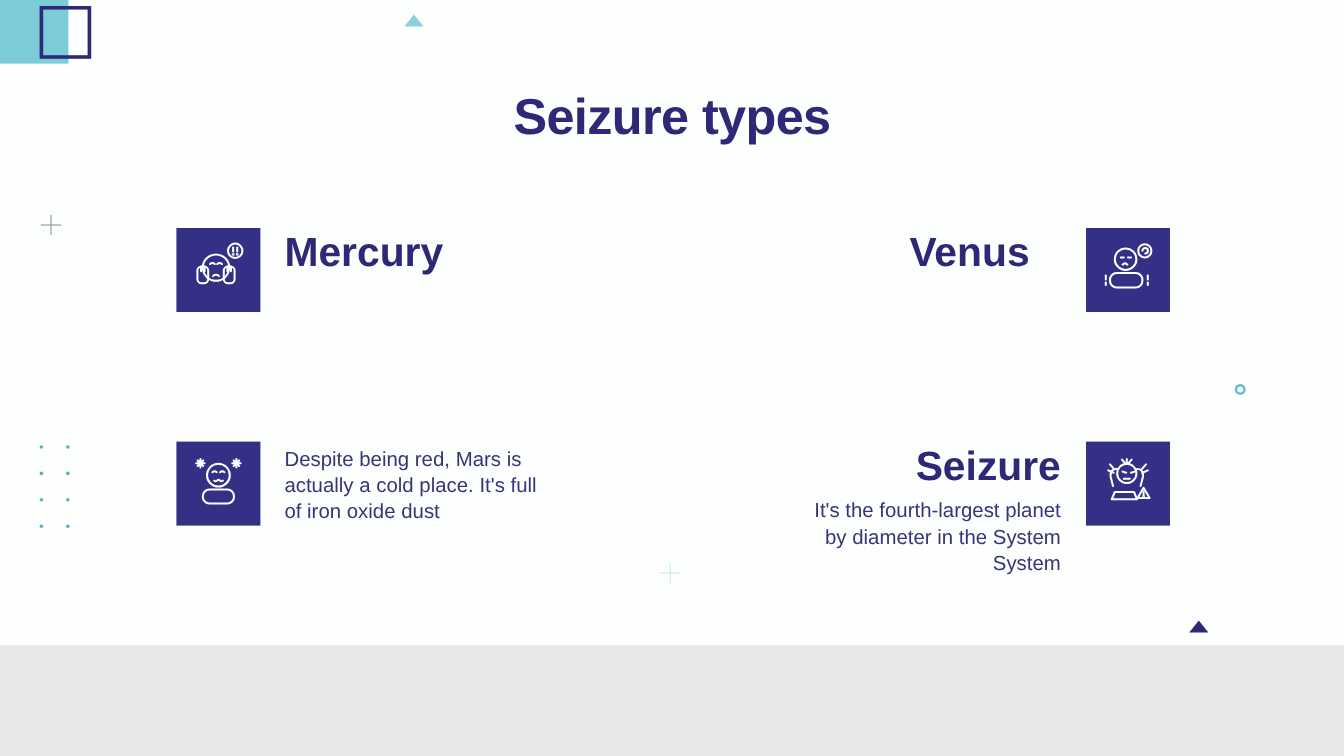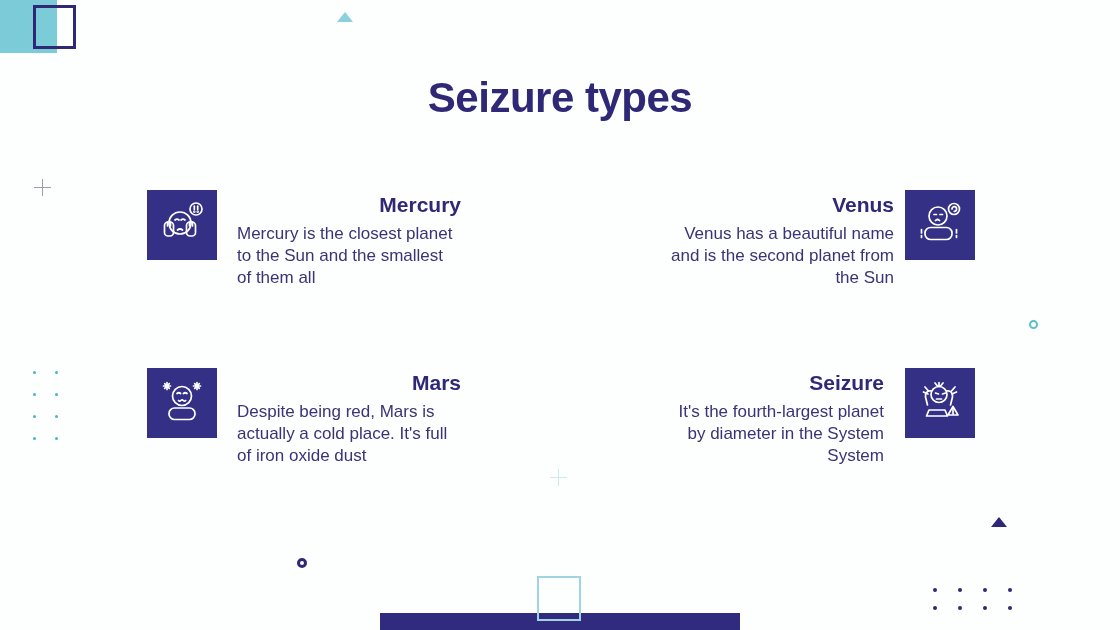--- a/index.html
+++ b/index.html
@@ -1,19 +1,19 @@
 <!DOCTYPE html>
 <html><head>
 <meta charset="utf-8">
 <style>
   * { margin: 0; padding: 0; box-sizing: border-box; }
   html, body { background: #e8e8e8; }
   .slide {
     position: relative;
-    width: 1120px; height: 630px;
+    width: 1120px; height: 538px;
     background: #fdfefe;
     overflow: hidden;
     font-family: "Liberation Sans", sans-serif;
   }
   .abs { position: absolute; }
 
   
   .slide-title {
     position: absolute; left: 0; top: 74px; width: 100%;
     text-align: center;
@@ -25,22 +25,22 @@
   .icon-box {
     position: absolute; width: 70px; height: 70px;
     background: #343086;
     display: flex; align-items: center; justify-content: center;
   }
   .icon-box svg { width: 48px; height: 48px; }
   .card-text { position: absolute; width: 224px; }
   .card-text.left-align { text-align: left; }
   .card-text.right-align { text-align: right; }
   .card-title {
-    font-size: 21px; font-weight: bold; color: #2f2876;
-    margin-bottom: 7px; line-height: 1.05; text-align: right;
+    font-size: 34px; font-weight: bold; color: #2f2876;
+    margin-bottom: 7px; line-height: 1.05;
   }
   .card-desc {
     font-size: 17px; color: #3a3378; line-height: 1.3;
   }
 
   
   .teal-rect { left: 0; top: 0; width: 57px; height: 53px; background: #7bcbd9; }
   .outline-square {
     left: 33px; top: 5px; width: 43px; height: 44px;
     border: 3px solid #2f2876; background: transparent;
@@ -122,26 +122,24 @@
         <line x1="9.5" y1="23" x2="9.5" y2="27"></line>
           <line x1="12.5" y1="23" x2="12.5" y2="27"></line>
         <rect x="28.5" y="23" width="9" height="14" rx="3.5"></rect>
         <line x1="31.5" y1="23" x2="31.5" y2="27"></line>
           <line x1="34.5" y1="23" x2="34.5" y2="27"></line>
       </svg>
     </span>
   </div>
   <div class="card-text left-align" style="left:237px; top:194px;">
     <div class="card-title">Mercury</div>
-    <div class="card-desc">Mercury is the closest planet to the Sun and the smallest of them all</div>
   </div>
 
-  <div class="card-text right-align" style="left:670px; top:194px;">
+  <div class="card-text right-align" style="left:634px; top:194px;">
     <div class="card-title">Venus</div>
-    <div class="card-desc">Venus has a beautiful name and is the second planet from the Sun</div>
   </div>
   <div class="icon-box" style="left:905px; top:190px;">
     <span>
       <svg viewBox="0 0 48 48" fill="none" stroke="#ffffff" stroke-width="1.7" stroke-linecap="round" stroke-linejoin="round">
         <circle cx="38" cy="10" r="5.5"></circle>
         <path d="M36 10 a2.3 2.3 0 1 1 2.3 2.3"></path>
         <circle cx="22" cy="17" r="9"></circle>
         <line x1="18" y1="15.5" x2="20.5" y2="15.5"></line>
           <line x1="24" y1="15.5" x2="26.5" y2="15.5"></line>
         <path d="M19.5 21.5 l2 -1.2 l2 1.2"></path>
@@ -161,21 +159,20 @@
         <path d="M39 5.5 v7 M35.5 9 h7 M36.7 6.7 l4.6 4.6 M41.3 6.7 l-4.6 4.6"></path>
         <circle cx="24" cy="19" r="9.5"></circle>
         <path d="M19 16.5 q1.8 -1.5 3.6 0"></path>
           <path d="M25.4 16.5 q1.8 -1.5 3.6 0"></path>
         <path d="M20.5 23.5 q1.2 1.2 2.4 0 q1.2 -1.2 2.4 0 q1.2 1.2 2.4 0"></path>
         <rect x="11" y="31" width="26" height="11.5" rx="5.5"></rect>
       </svg>
     </span>
   </div>
   <div class="card-text left-align" style="left:237px; top:372px;">
-    <div class="card-title">Mars</div>
     <div class="card-desc">Despite being red, Mars is actually a cold place. It's full of iron oxide dust</div>
   </div>
 
   <div class="card-text right-align" style="left:660px; top:372px;">
     <div class="card-title">Seizure</div>
     <div class="card-desc">It's the fourth-largest planet by diameter in the System System</div>
   </div>
   <div class="icon-box" style="left:905px; top:368px;">
     <span>
       <svg viewBox="0 0 48 48" fill="none" stroke="#ffffff" stroke-width="1.7" stroke-linecap="round" stroke-linejoin="round">

